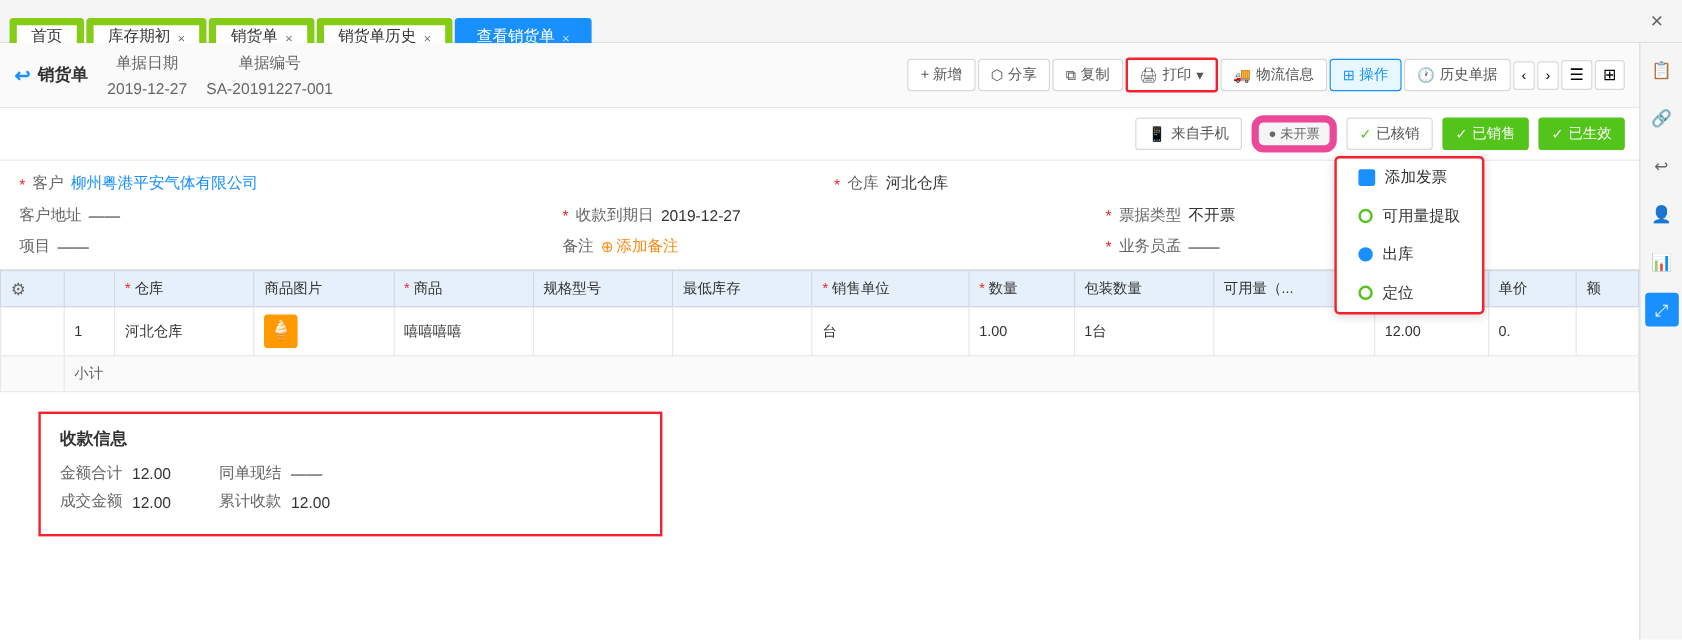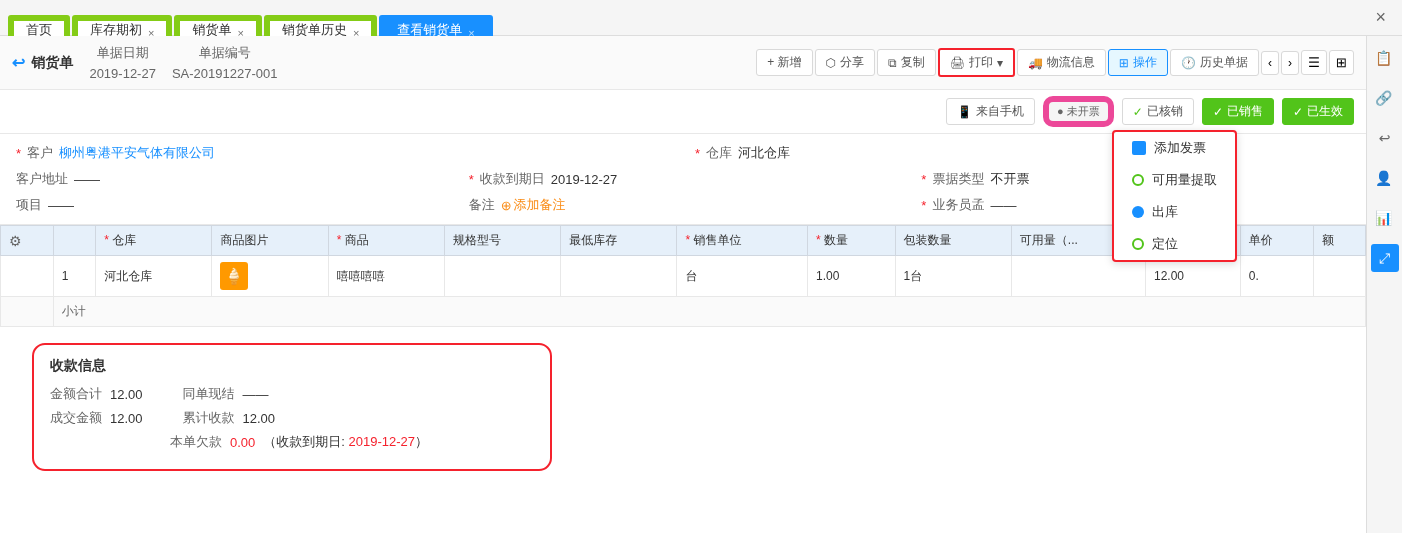--- a/index.html
+++ b/index.html
@@ -72,21 +72,21 @@
     .data-table td { border: 1px solid #e8e8e8; padding: 6px 8px; white-space: nowrap; }
     .subtotal-row td { background: #fafafa; color: #666; }
     .settings-col { text-align: center; }
     .gear-icon { font-size: 14px; color: #666; cursor: pointer; }
 
     
     .product-img { width: 28px; height: 28px; background: #ff9900; border-radius: 3px; display: flex; align-items: center; justify-content: center; }
 
     
     .bottom-info {
-      border: 2px solid #f5222d; border-radius: 13px; padding: 12px 16px;
+      border: 2px solid #f5222d; border-radius: 0; padding: 12px 16px;
       margin: 8px 16px; background: #fff; display: inline-block; min-width: 520px;
     }
     .bottom-info-title { font-weight: bold; font-size: 14px; margin-bottom: 10px; }
     .bottom-info-row { display: flex; gap: 40px; margin-bottom: 6px; }
     .info-item { display: flex; align-items: center; gap: 8px; }
     .info-label { color: #666; }
     .info-value { color: #333; }
     .info-value.red { color: #f5222d; }
 
     
@@ -336,27 +336,20 @@
         <div class="bottom-info-row">
           <div class="info-item">
             <span class="info-label">成交金额</span>
             <span class="info-value">12.00</span>
           </div>
           <div class="info-item">
             <span class="info-label">累计收款</span>
             <span class="info-value">12.00</span>
           </div>
         </div>
-        <div class="bottom-info-row">
-          <div class="info-item" style="margin-left:120px;">
-            <span class="info-label">本单欠款</span>
-            <span class="info-value red">0.00</span>
-            <span class="info-value">（收款到期日: <span style="color:#f5222d;">2019-12-27</span>）</span>
-          </div>
-        </div>
       </div>
     </div>
 
   </div>
 
   <div class="dropdown-menu">
     <div class="dropdown-item">
       <span class="dropdown-icon-square"></span>
       <span>添加发票</span>
     </div>

